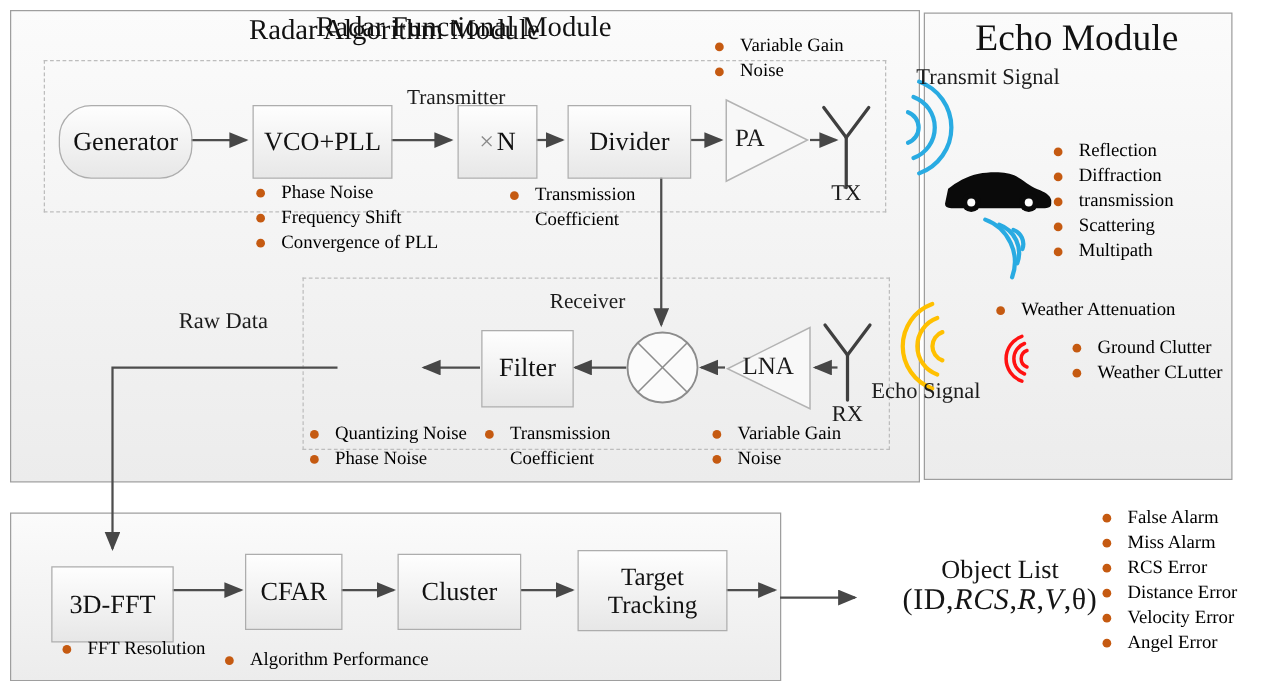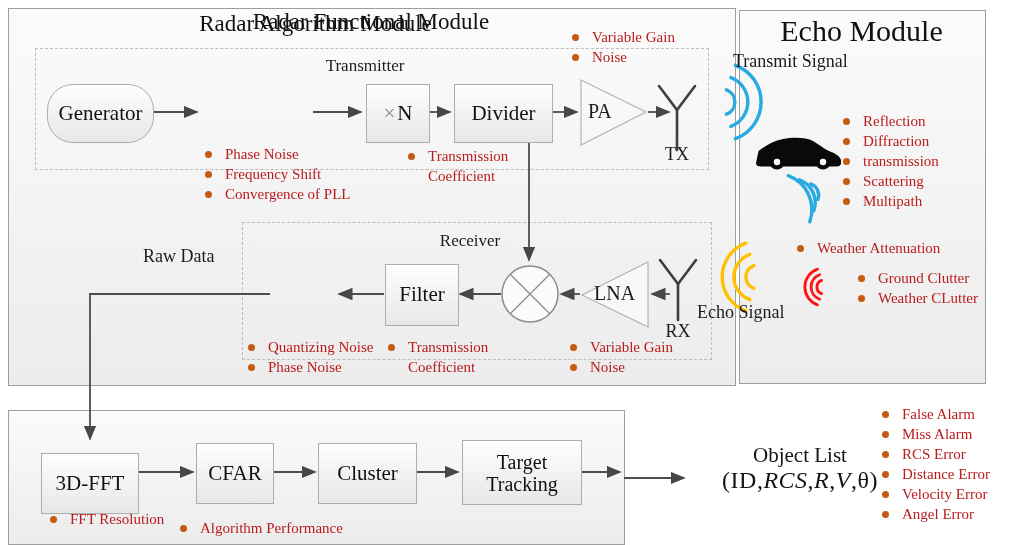--- a/index.html
+++ b/index.html
@@ -38,32 +38,32 @@
   #blk-xn{left:366px;top:84px;width:62px;height:57px;}
   #blk-divider{left:454px;top:84px;width:97px;height:57px;}
   #blk-adc{left:270px;top:264px;width:66px;height:60px;}
   #blk-filter{left:385px;top:264px;width:72px;height:60px;}
   #blk-fft{left:41px;top:443px;width:96px;height:59px;margin-top:10px;}
   #blk-cfar{left:196px;top:443px;width:76px;height:59px;}
   #blk-cluster{left:318px;top:443px;width:97px;height:59px;}
   #blk-tracking{left:462px;top:440px;width:118px;height:63px;font-size:20px;}
   .times{color:#8a8a8a;margin-right:2px;}
   .lbl{position:absolute;z-index:4;color:#1c1c1c;}
-  #lbl-transmitter{left:300px;top:56px;width:130px;text-align:center;font-size:17px;}
+  #lbl-transmitter{left:300px;top:68px;width:130px;text-align:center;font-size:17px;}
   #lbl-receiver{left:420px;top:231px;width:100px;text-align:center;font-size:17px;}
   #lbl-rawdata{left:143px;top:246px;font-size:18px;}
   #lbl-tx{left:655px;top:144px;width:44px;text-align:center;font-size:18px;}
   #lbl-rx{left:656px;top:321px;width:44px;text-align:center;font-size:18px;}
   #lbl-pa{left:588px;top:100px;font-size:20px;}
   #lbl-lna{left:594px;top:282px;font-size:20px;}
   #lbl-transmit-signal{left:733px;top:51px;font-size:18px;z-index:4;}
   #lbl-echo-signal{left:697px;top:302px;font-size:18px;z-index:4;}
   .notes{
     position:absolute;margin:0;padding:0;list-style:none;
-    color:#b91c1c;font-size:15px;line-height:20px;z-index:4;
+    color:#000000;font-size:15px;line-height:20px;z-index:4;
   }
   .notes li{position:relative;padding-left:22px;}
   .notes li::before{
     content:"";position:absolute;left:2px;top:7px;width:7px;height:7px;
     border-radius:50%;background:#C55A11;
   }
   #notes-vco{left:203px;top:144px;}
   #notes-divider{left:406px;top:146px;width:112px;}
   #notes-pa{left:570px;top:27px;}
   #notes-adc{left:246px;top:337px;}
@@ -179,20 +179,21 @@
     <g>
       <path d="M756,163 L758.5,151 C765,146 773,141 783,139 C792,137.3 806,137 813,141 C818,143.8 824,149 830,151.4 C836,153.6 840,156 841,160 L841,163 Q841,166.5 836,166.5 L761,166.5 Q756,166.5 756,163 Z" fill="#0a0a0a"></path>
       <circle cx="777" cy="162" r="7.6" fill="#0a0a0a"></circle>
       <circle cx="777" cy="162" r="3.2" fill="#ffffff"></circle>
       <circle cx="823" cy="162" r="7.6" fill="#0a0a0a"></circle>
       <circle cx="823" cy="162" r="3.2" fill="#ffffff"></circle>
     </g>
   </svg>
 
   <div class="blk" id="blk-generator">Generator</div>
+  <div class="blk" id="blk-vco">VCO+PLL</div>
   <div class="blk" id="blk-xn">
       <span class="times">×</span>
       <span>N</span>
     </div>
   <div class="blk" id="blk-divider">Divider</div>
   <div class="blk" id="blk-filter">Filter</div>
   <div class="blk" id="blk-fft">3D-FFT</div>
   <div class="blk" id="blk-cfar">CFAR</div>
   <div class="blk" id="blk-cluster">Cluster</div>
   <div class="blk" id="blk-tracking">Target Tracking</div>

